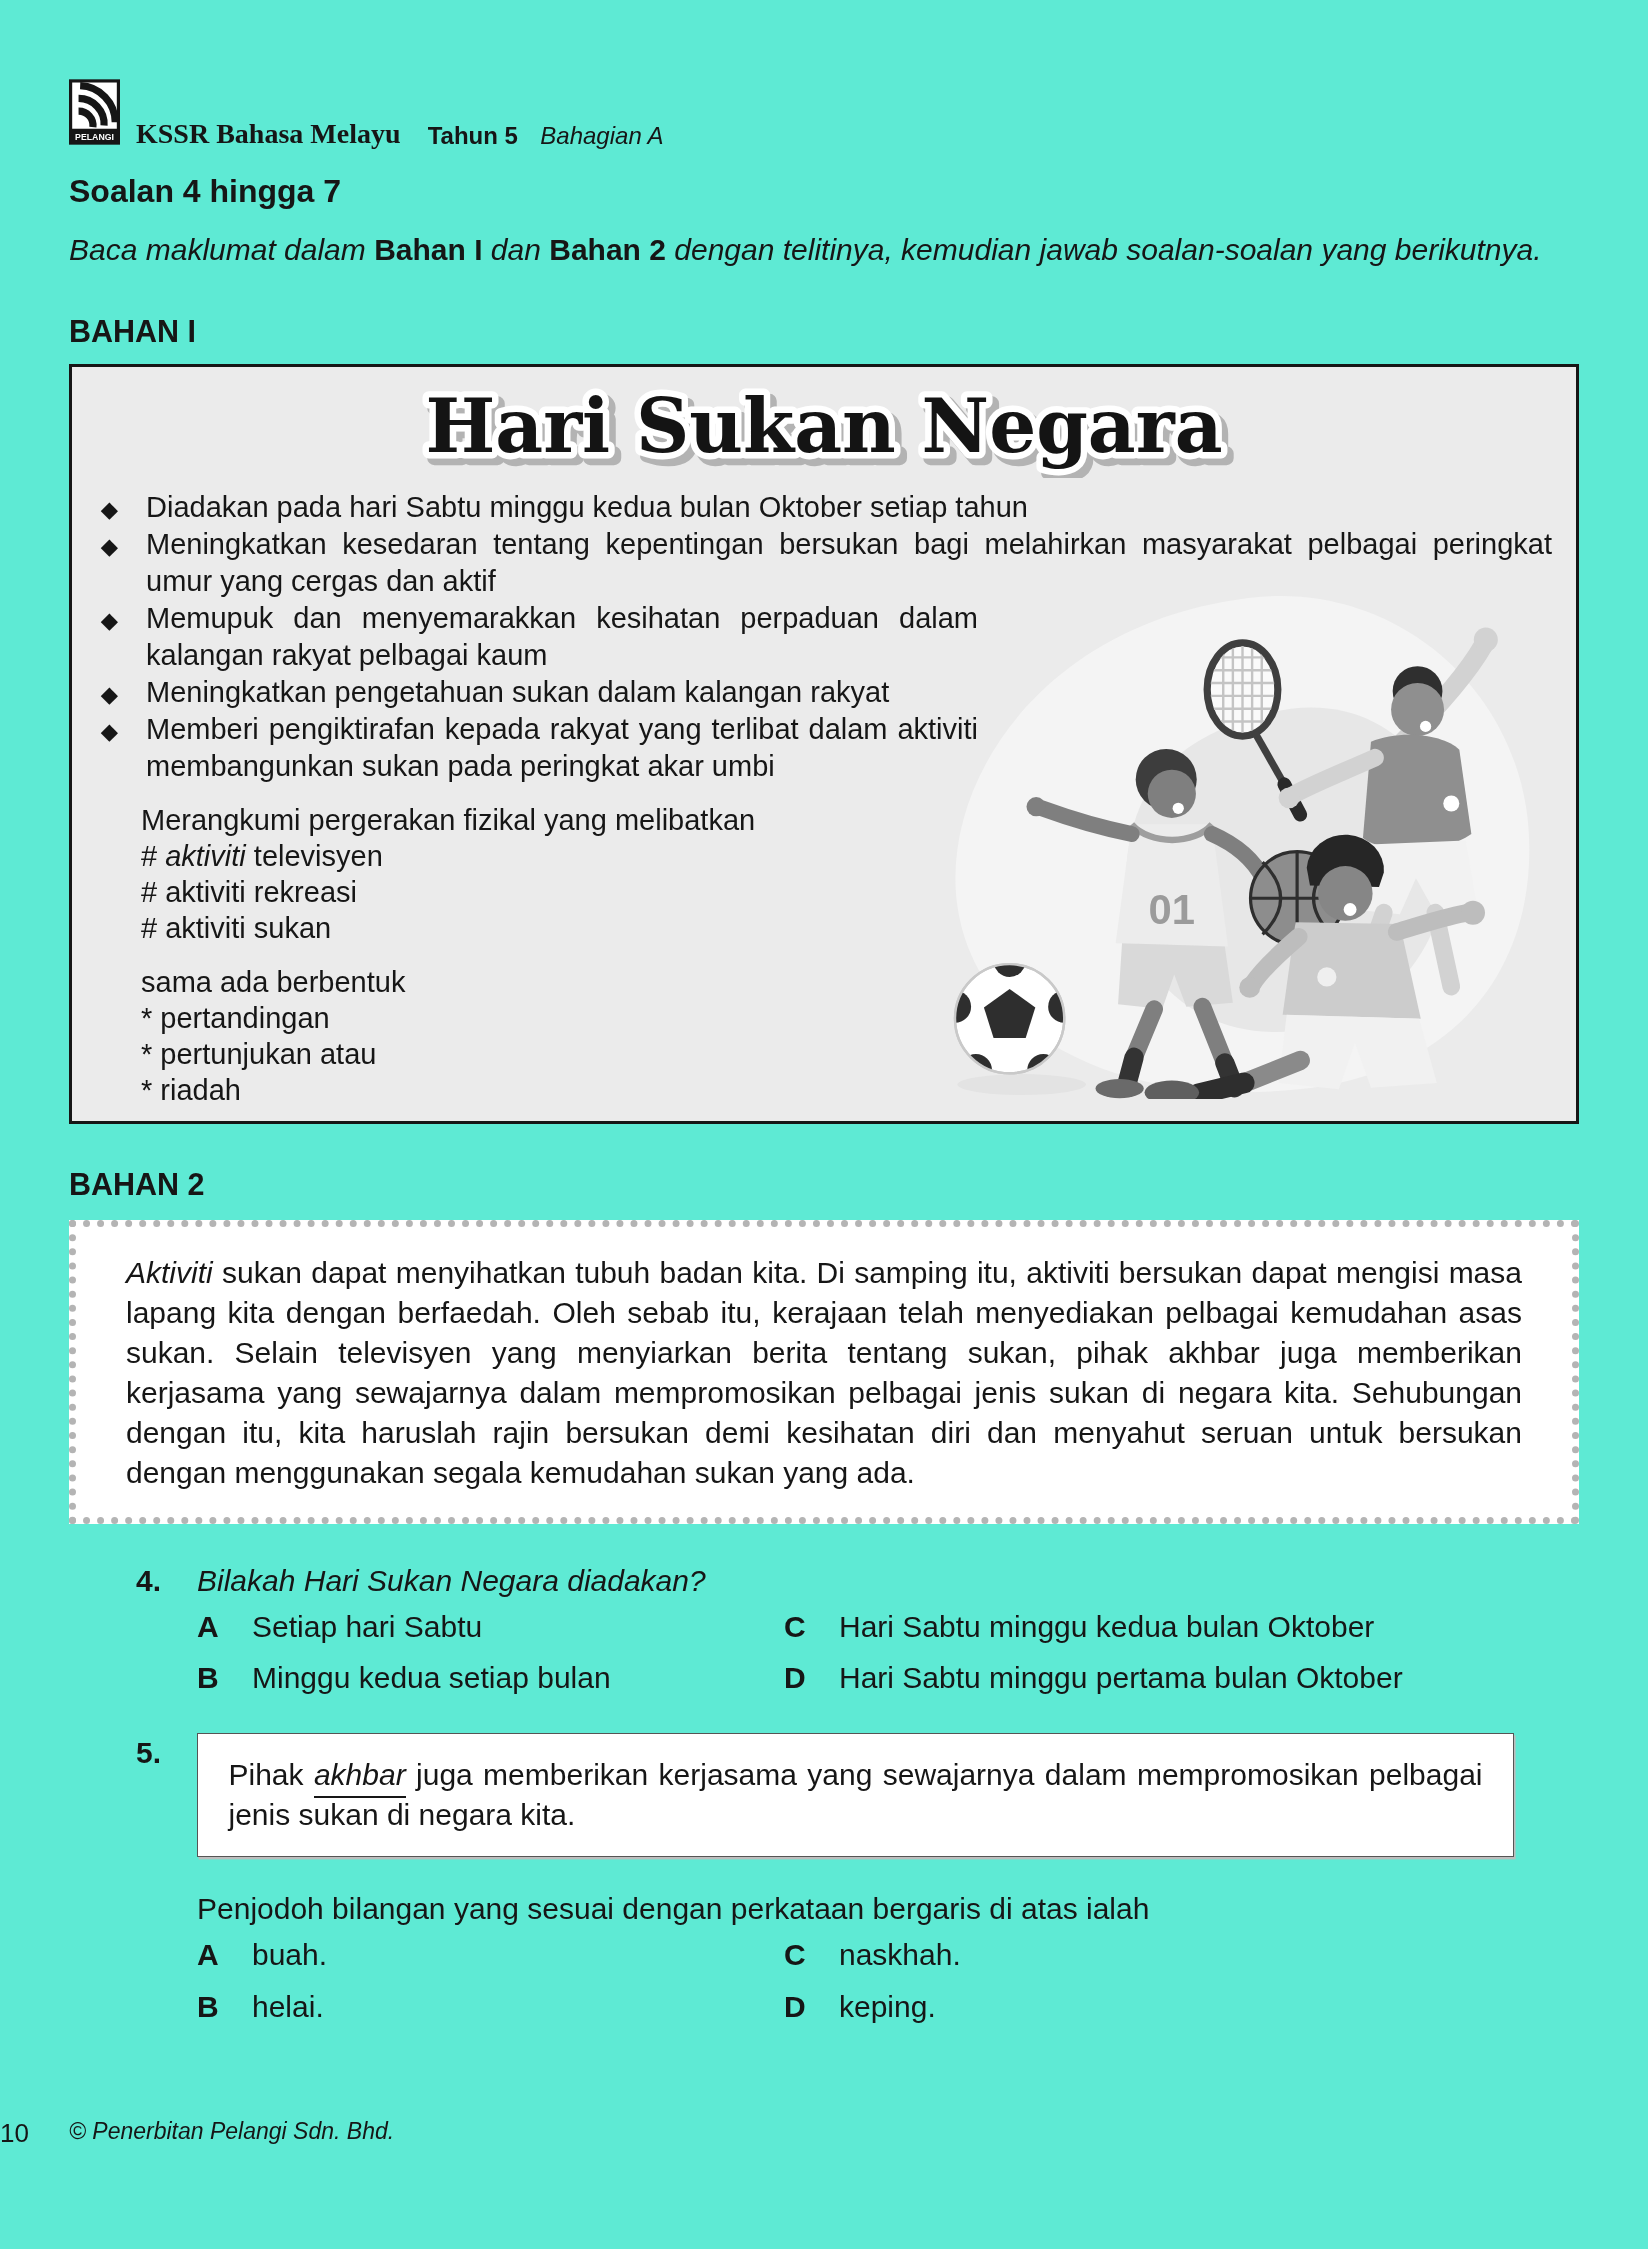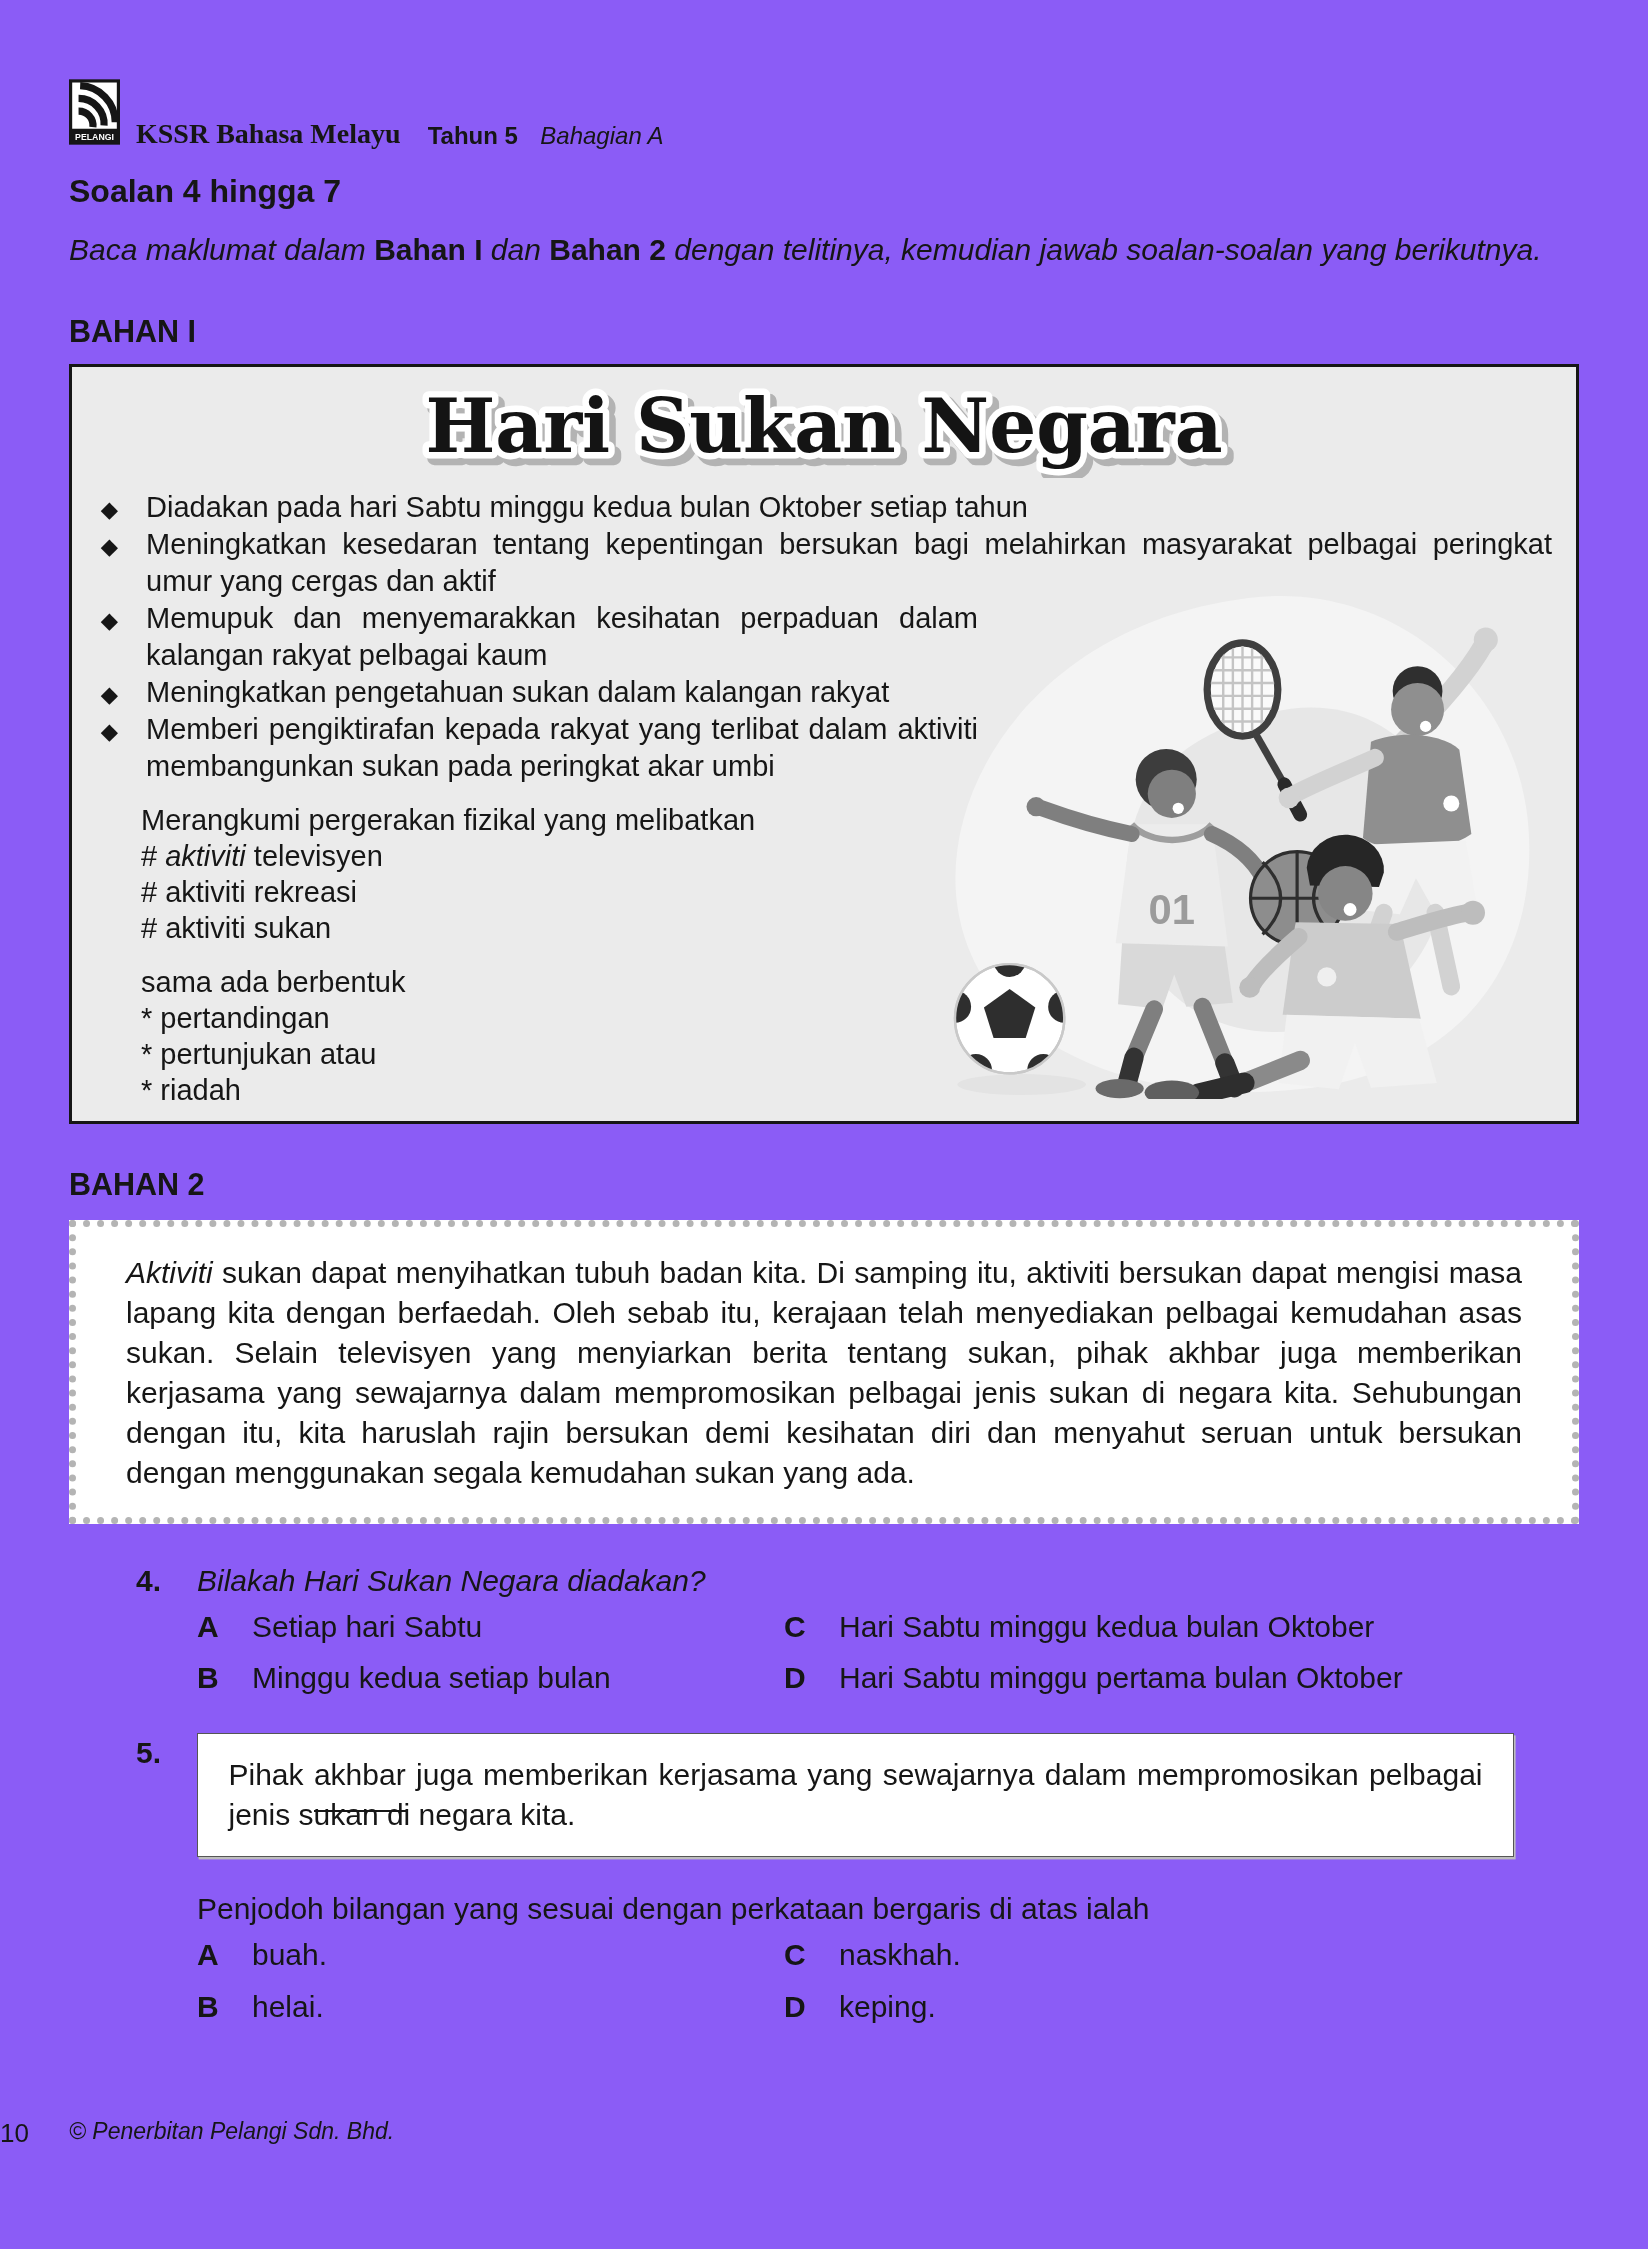--- a/index.html
+++ b/index.html
@@ -1,16 +1,16 @@
 <!DOCTYPE html>
 <html style="font-size:13px"><head>
 <meta charset="utf-8">
 <style>
   html,body{margin:0;padding:0;background:#ffffff;}
-  .page{position:relative;width:1648px;height:2250px;background:#8b5cf6;overflow:hidden;
+  .page{position:relative;width:1648px;height:2250px;background:#5eead4;overflow:hidden;
         font-family:"Liberation Sans",sans-serif;color:#161616;box-sizing:border-box;
         padding:82px 69px 0 69px;}
 
   
   .hdr{display:flex;align-items:flex-end;gap:16px;height:66px;}
   .hdr .logo{flex:0 0 auto;}
   .hdr .series{font-family:"Liberation Serif",serif;font-weight:bold;font-size:28px;line-height:1;}
   .hdr .year{font-weight:bold;font-size:24px;line-height:1;margin-left:11.2px;}
   .hdr .part{font-style:italic;font-size:24px;line-height:1;margin-left:6.4px;}
 
@@ -45,21 +45,21 @@
   .opts{margin-left:61px;margin-top:8px;display:grid;grid-template-columns:587px 1fr;row-gap:14.5px;}
   .opt{display:flex;}
   .olab{flex:0 0 55px;font-weight:bold;font-size:30px;line-height:37px;}
   .otext{font-size:30px;line-height:37px;}
 
   .q5{margin-top:37px;}
   .q5row{display:flex;align-items:flex-start;}
   .q5box{margin-left:0px;width:1254px;border:1.6px solid #555;background:#fff;
          box-shadow:1.6px 2.4px 0 #bdbdbd;padding:21px 30.5px;}
   .q5box p{margin:0;font-size:30px;line-height:40px;text-align:justify;}
-  .uline{border-bottom:2.4px solid #161616;padding-bottom:19px;}
+  .uline{border-bottom:2.4px solid #161616;padding-bottom:5px;font-style:italic;}
   .q5question{margin-left:61px;margin-top:32px;font-size:30px;line-height:39px;}
 
   
   .footer{position:absolute;left:0;right:0;top:2118px;height:32px;}
   .copyright{position:absolute;left:69px;font-size:23px;font-style:italic;}
   .pgnum{position:absolute;left:0;right:0;text-align:left;font-size:26px;}
 </style>
 </head>
 <body>
 

